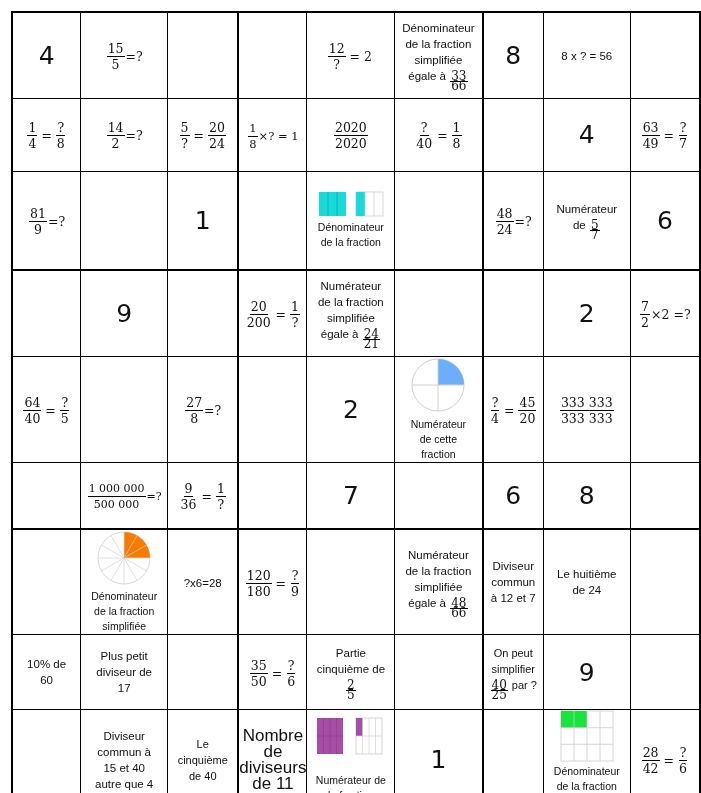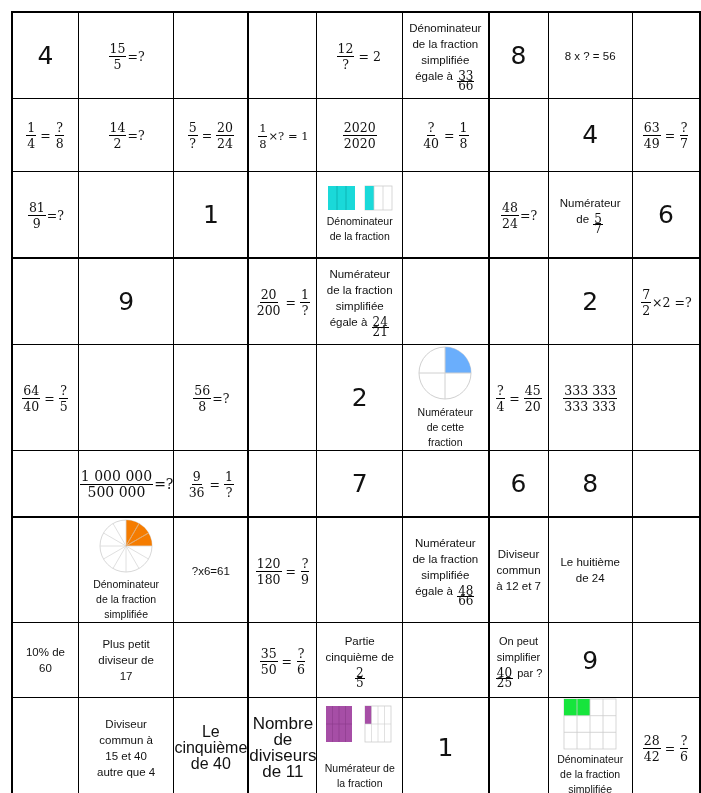--- a/index.html
+++ b/index.html
@@ -141,21 +141,21 @@
               <span class="d">49</span>
             </span>
             <span class="op">=</span>
             <span class="frac">
               <span class="n">?</span>
               <span class="d">7</span>
             </span>
           </span></td>
   </tr>
 
-  <tr class="tb" style="height:87px">
+  <tr class="tb" style="height:99px">
     <td><span class="math">
             <span class="frac">
               <span class="n">81</span>
               <span class="d">9</span>
             </span>
             <span>=?</span>
           </span></td>
     <td></td>
     <td class="tr"><span class="big">1</span></td>
     <td></td>
@@ -246,21 +246,21 @@
             </span>
             <span class="op">=</span>
             <span class="frac">
               <span class="n">?</span>
               <span class="d">5</span>
             </span>
           </span></td>
     <td></td>
     <td class="tr"><span class="math">
             <span class="frac">
-              <span class="n">56</span>
+              <span class="n">27</span>
               <span class="d">8</span>
             </span>
             <span>=?</span>
           </span></td>
     <td></td>
     <td><span class="big">2</span></td>
     <td class="tr">
       <div class="illus">
         <svg width="56" height="56" viewBox="0 0 56 56">
           <circle cx="28" cy="28" r="26" fill="#fff" stroke="#d0d0d0" stroke-width="1"></circle>
@@ -290,21 +290,21 @@
             <span class="frac">
               <span class="n">333 333</span>
               <span class="d">333 333</span>
             </span>
           </span></td>
     <td></td>
   </tr>
 
   <tr class="tb" style="height:67px">
     <td></td>
-    <td><span class="math" style="font-size:14px">
+    <td><span class="math" style="font-size:11px">
             <span class="frac">
               <span class="n">1 000 000</span>
               <span class="d">500 000</span>
             </span>
             <span>=?</span>
           </span></td>
     <td class="tr"><span class="math">
             <span class="frac">
               <span class="n">9</span>
               <span class="d">36</span>
@@ -349,21 +349,21 @@
             <line x1="28" y1="28" x2="50.5" y2="15"></line>
           </g>
         </svg>
         <div class="cap" style="margin-top:3px">
               <div>Dénominateur</div>
               <div>de la fraction</div>
               <div>simplifiée</div>
             </div>
       </div>
     </td>
-    <td class="tr"><span class="txt">?x6=61</span></td>
+    <td class="tr"><span class="txt">?x6=28</span></td>
     <td><span class="math">
             <span class="frac">
               <span class="n">120</span>
               <span class="d">180</span>
             </span>
             <span class="op">=</span>
             <span class="frac">
               <span class="n">?</span>
               <span class="d">9</span>
             </span>
@@ -457,21 +457,21 @@
     <td></td>
     <td>
           <div class="txt">
             <div>Diviseur</div>
             <div>commun à</div>
             <div>15 et 40</div>
             <div>autre que 4</div>
           </div>
         </td>
     <td class="tr">
-          <div class="txt" style="font-size:16px">
+          <div class="txt" style="font-size:11px">
             <div>Le</div>
             <div>cinquième</div>
             <div>de 40</div>
           </div>
         </td>
     <td>
           <div class="txt" style="font-size:17px">
             <div>Nombre</div>
             <div>de</div>
             <div>diviseurs</div>

